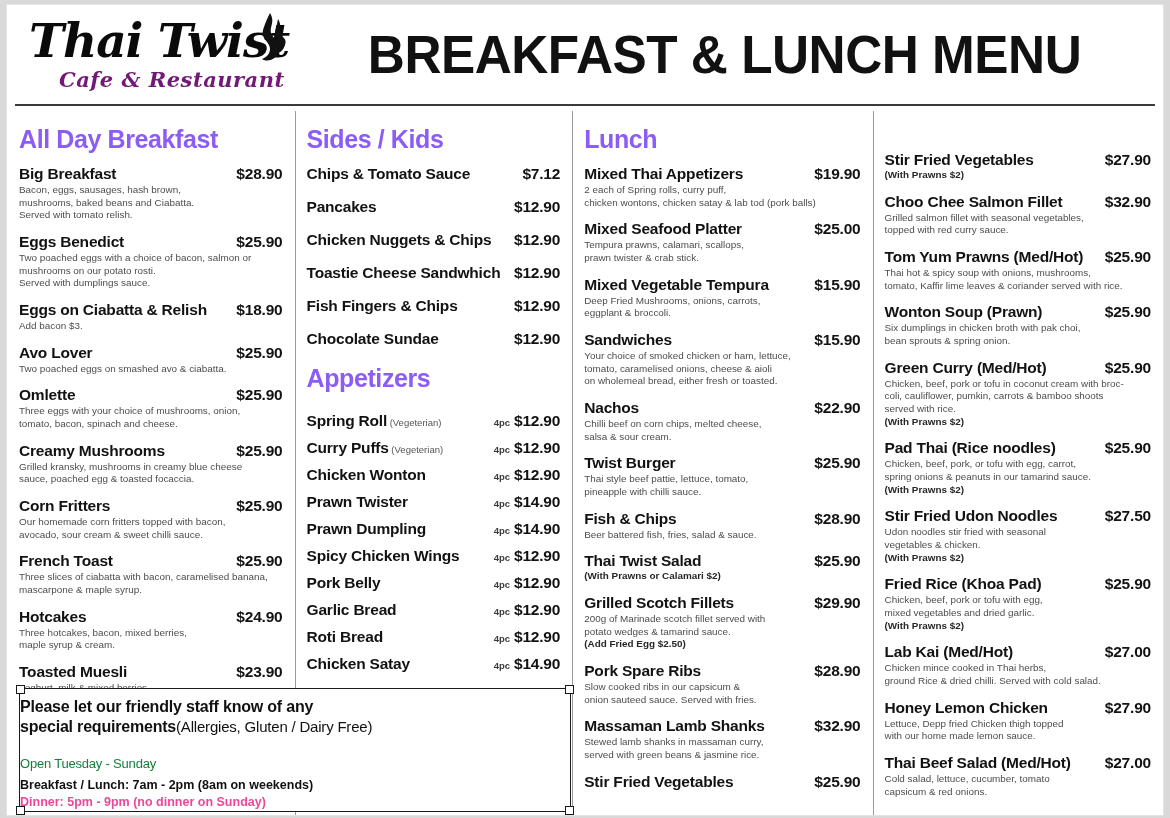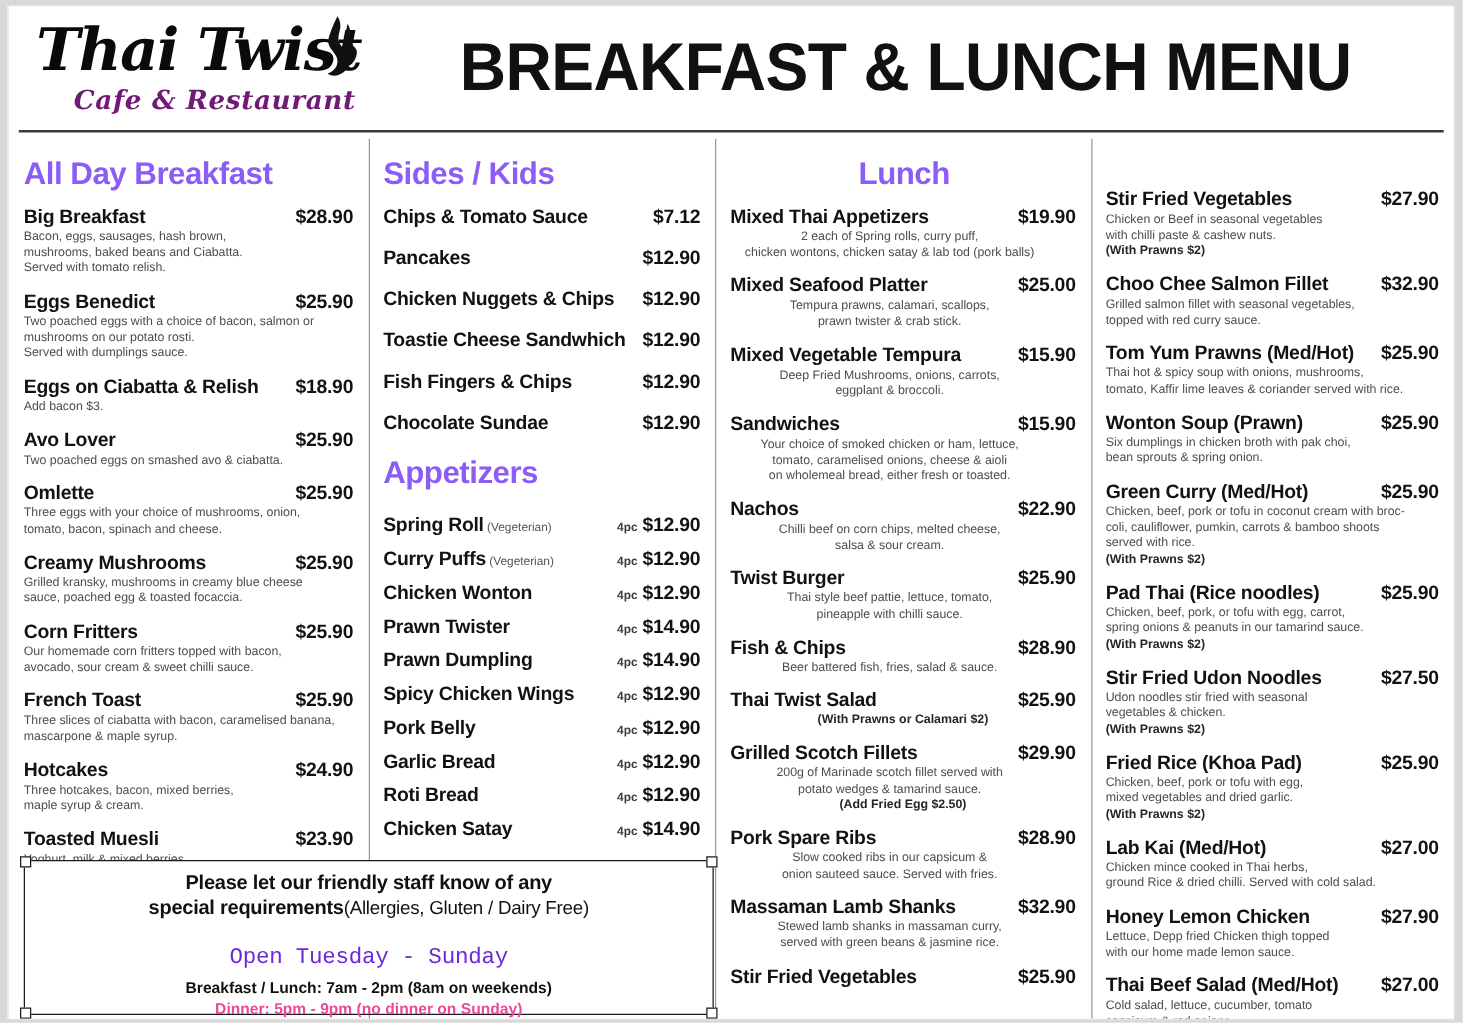--- a/index.html
+++ b/index.html
@@ -78,21 +78,21 @@
 
   
   .columns {
     position: absolute;
     top: 104px; left: 0; right: 0; bottom: 0;
     display: flex;
   }
   .col { position: relative; padding: 0 10px; }
   .col.c1 { width: 292px; }
   .col.c2 { width: 282px; }
-  .col.c3 { width: 305px; text-align: center; }
+  .col.c3 { width: 305px; }
   .col.c4 { width: 295px; }
   .col + .col::before {
     content: "";
     position: absolute;
     left: 0; top: 2px; bottom: 0;
     width: 1px;
     background: #9a9a9a;
   }
 
   .section-title {
@@ -155,37 +155,36 @@
 
   .col.c2 .row-app { margin-bottom: 9px; }
 
   
   .notice {
     position: absolute;
     left: 12px; top: 683px;
     width: 552px; height: 124px;
     background: #fff;
     border: 1.5px solid #1a1a1a;
-    text-align: center;
     padding-top: 9px;
   }
   .corner {
     position: absolute;
     width: 9px; height: 9px;
     border: 1.5px solid #1a1a1a;
     background: #fff;
   }
   .corner.tl { left: -4px; top: -4px; }
   .corner.tr { right: -4px; top: -4px; }
   .corner.bl { left: -4px; bottom: -4px; }
   .corner.br { right: -4px; bottom: -4px; }
   .notice-l1 { font-size: 16px; font-weight: bold; color: #111; letter-spacing: -0.2px; }
   .notice-l2 { font-size: 16px; font-weight: bold; color: #111; margin-top: 2px; letter-spacing: -0.2px; }
   .notice-l2 .light { font-weight: normal; font-size: 15px; }
-  .notice-open { font-size: 18px; color: #6d28d9; margin-top: 20px; letter-spacing: -0.2px; font-family: Liberation Mono, monospace; }
+  .notice-open { font-size: 13px; color: #15803d; margin-top: 20px; letter-spacing: -0.2px; }
   .notice-hours { font-size: 12.5px; font-weight: bold; color: #111; margin-top: 7px; }
   .notice-hours2 { font-size: 12.5px; font-weight: bold; color: #ec4899; margin-top: 3px; }
 </style>
 </head>
 <body>
 
 <div class="page">
 
   <div class="header">
     <div class="logo-wrap">
@@ -575,24 +574,20 @@
     </div>
 
     <div class="col c4">
       <div style="height:42px"></div>
       <div id="c4-items">
           <div class="item">
             <div class="item-head">
               <span class="item-name">Stir Fried Vegetables</span>
               <span class="item-price">$27.90</span>
             </div>
-            <div class="item-desc">
-              <div>Chicken or Beef in seasonal vegetables</div>
-              <div>with chilli paste &amp; cashew nuts.</div>
-            </div>
             <div class="item-note">(With Prawns $2)</div>
           </div>
           <div class="item">
             <div class="item-head">
               <span class="item-name">Choo Chee Salmon Fillet</span>
               <span class="item-price">$32.90</span>
             </div>
             <div class="item-desc">
               <div>Grilled salmon fillet with seasonal vegetables,</div>
               <div>topped with red curry sauce.</div>

